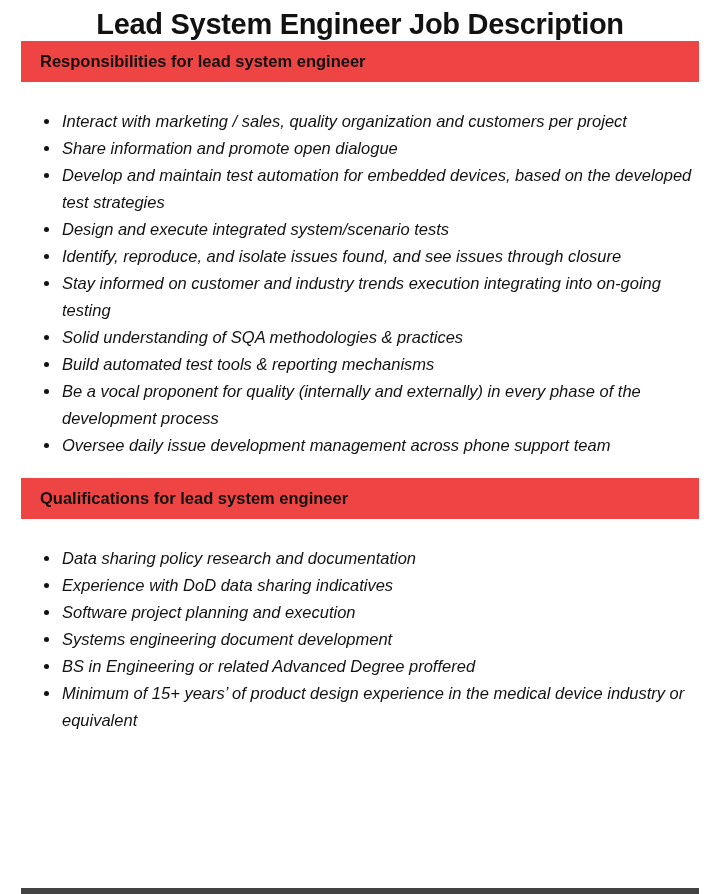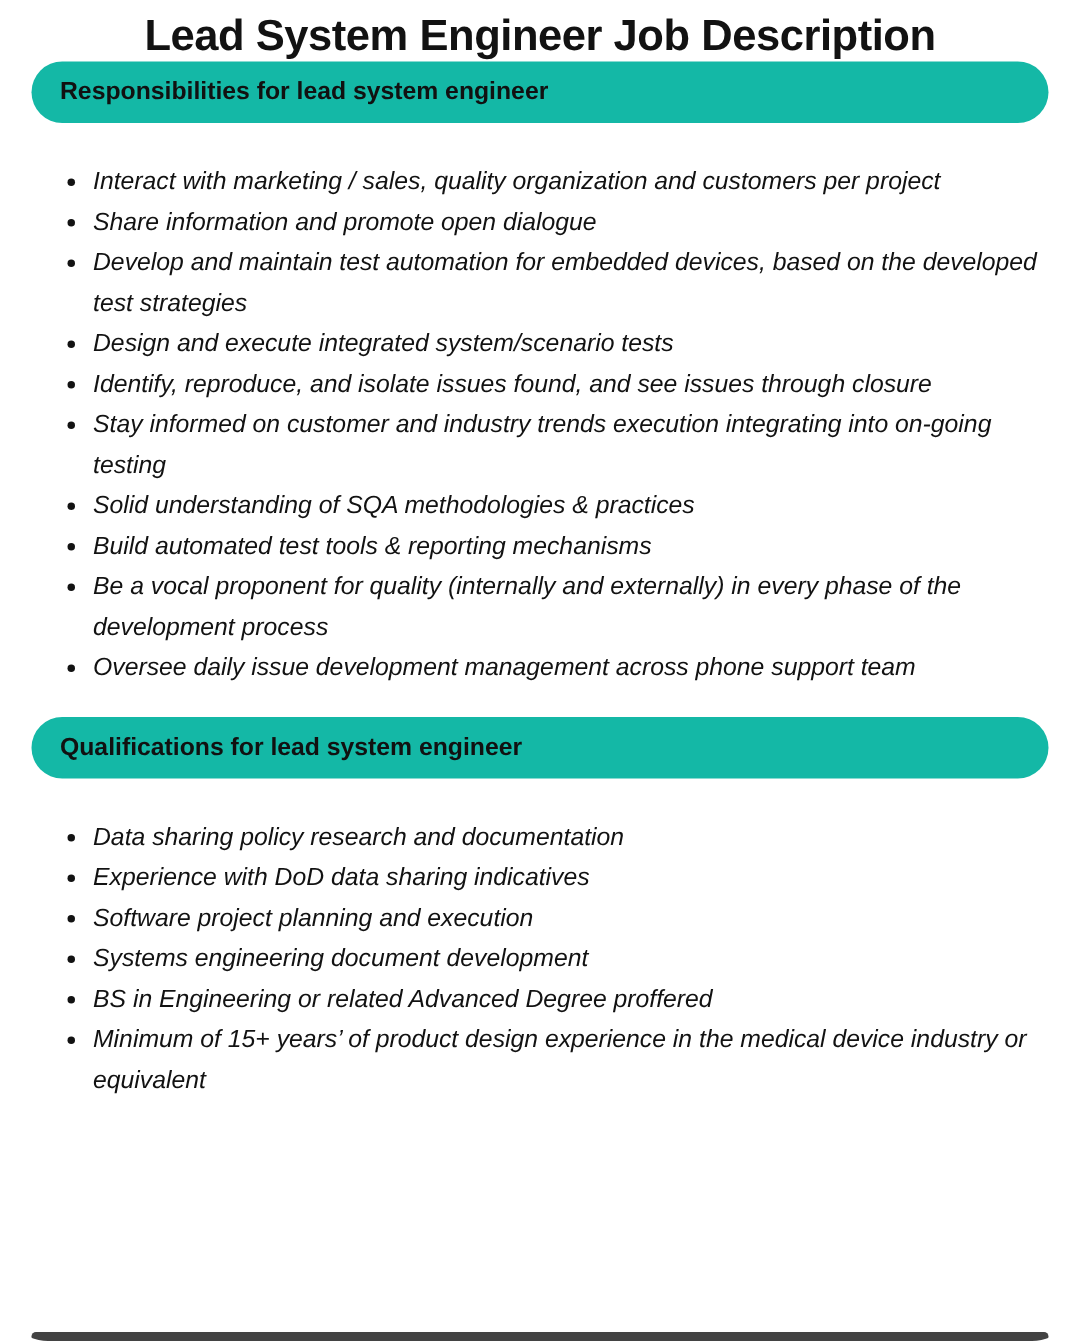--- a/index.html
+++ b/index.html
@@ -1,15 +1,15 @@
 <!DOCTYPE html>
 <html><head>
 <meta charset="utf-8">
 <style>
-  * { margin: 0; padding: 0; box-sizing: border-box; border-radius: 32px; }
+  * { margin: 0; padding: 0; box-sizing: border-box; }
   html, body { background: #ffffff; }
   body {
     width: 720px;
     height: 894px;
     overflow: hidden;
     position: relative;
     font-family: "Liberation Sans", sans-serif;
     color: #121212;
     -webkit-font-smoothing: antialiased;
   }
@@ -25,21 +25,21 @@
     letter-spacing: -0.3px;
     padding-top: 8px;
   }
   .intro {
     margin-top: 24px;
     font-size: 16.5px;
     line-height: 27px;
     margin-bottom: 16px;
   }
   .section-bar {
-    background: #14b8a6;
+    background: #ef4444;
     height: 41px;
     display: flex;
     align-items: center;
     padding-left: 19px;
     margin-bottom: 26px;
   }
   .section-bar h2 {
     font-size: 16.5px;
     font-weight: 700;
     color: #111111;

